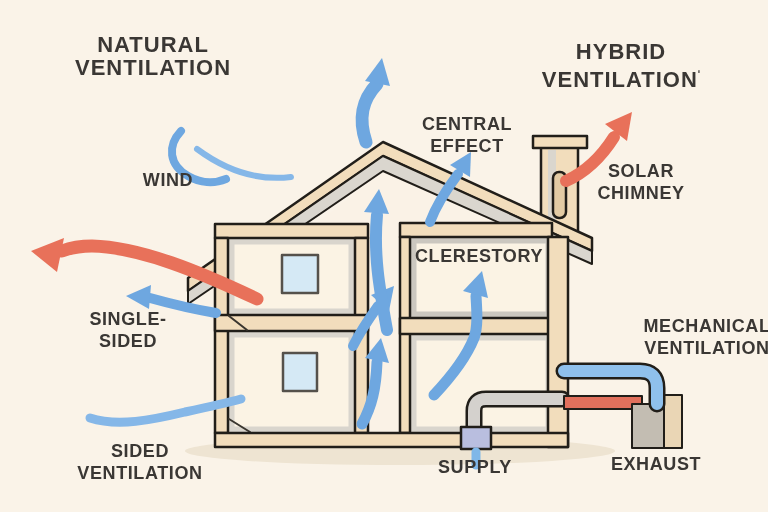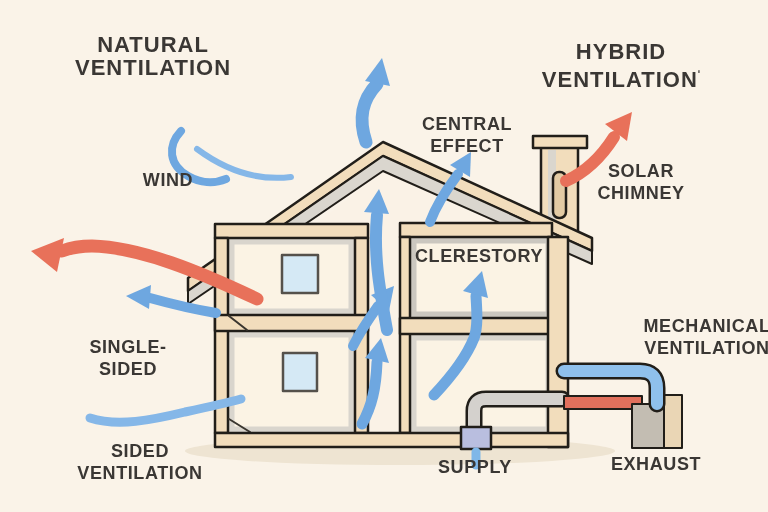--- a/index.html
+++ b/index.html
@@ -163,21 +163,21 @@
 
 <div class="lbl sub" style="left:641px;top:160px;">
   <span class="ln">SOLAR</span>
   <span class="ln">CHIMNEY</span>
 </div>
 
 <div class="lbl sub" style="left:479px;top:245px;">
   <span class="ln">CLERESTORY</span>
 </div>
 
-<div class="lbl sub" style="left:128px;top:336px;">
+<div class="lbl sub" style="left:128px;top:308px;">
   <span class="ln">SINGLE-</span>
   <span class="ln">SIDED</span>
 </div>
 
 <div class="lbl sub" style="left:140px;top:440px;">
   <span class="ln">SIDED</span>
   <span class="ln">VENTILATION</span>
 </div>
 
 <div class="lbl sub" style="left:664px;top:315px;margin-left:43px;">

